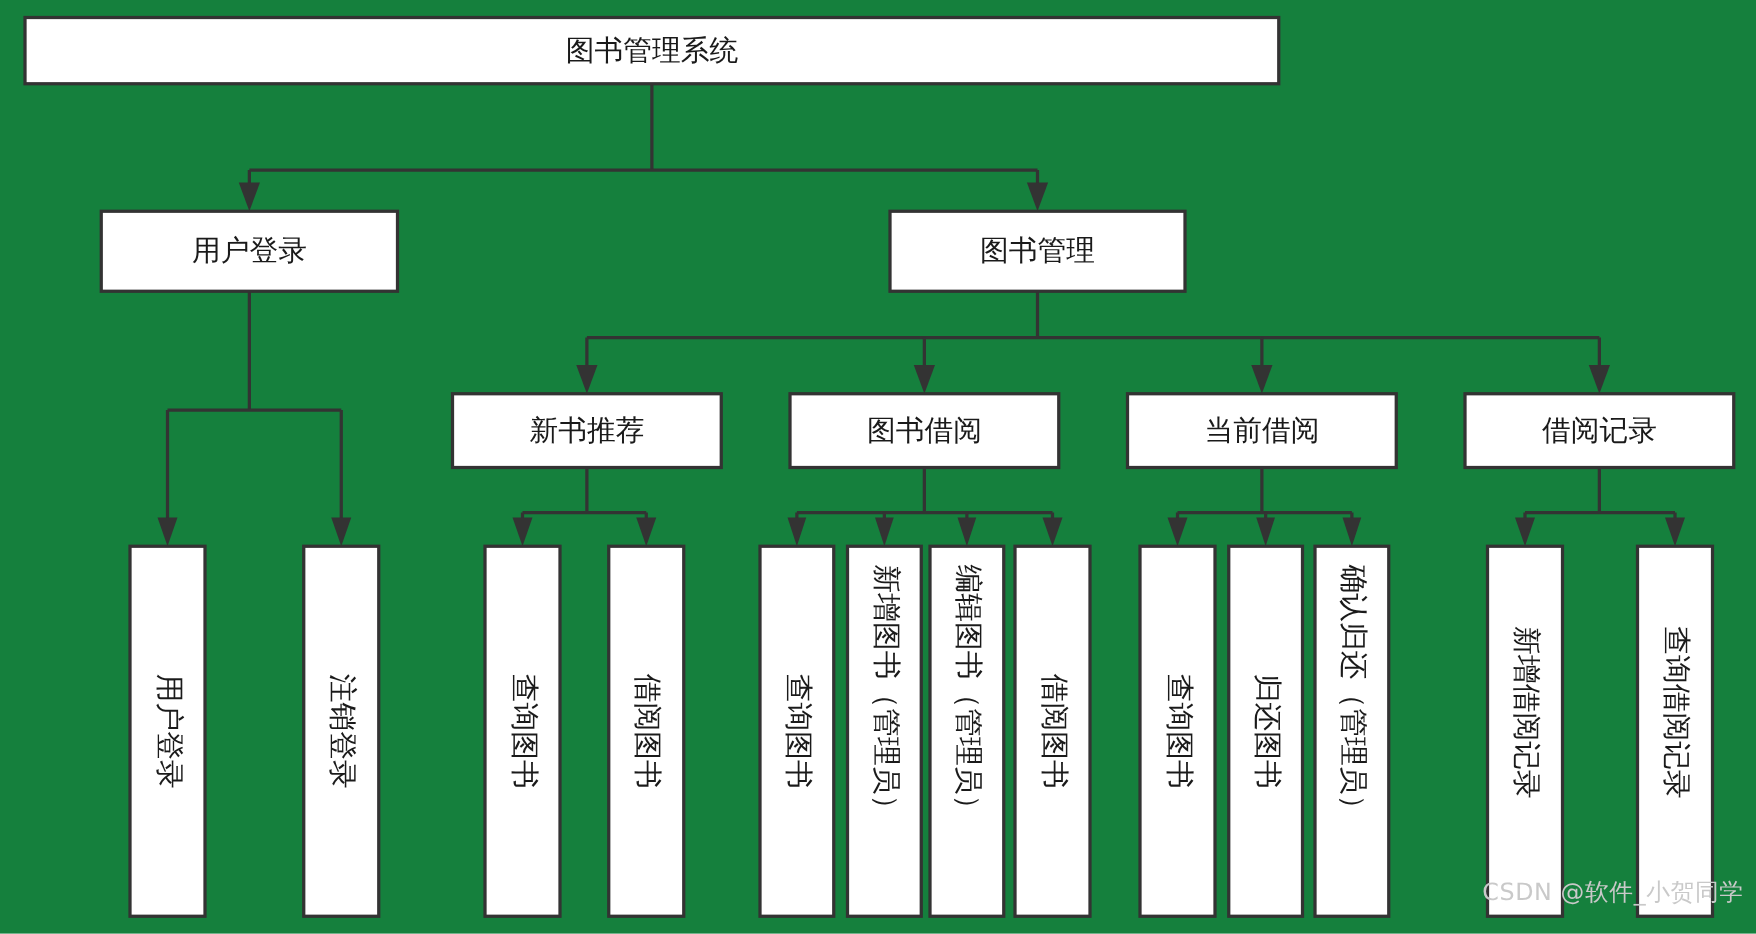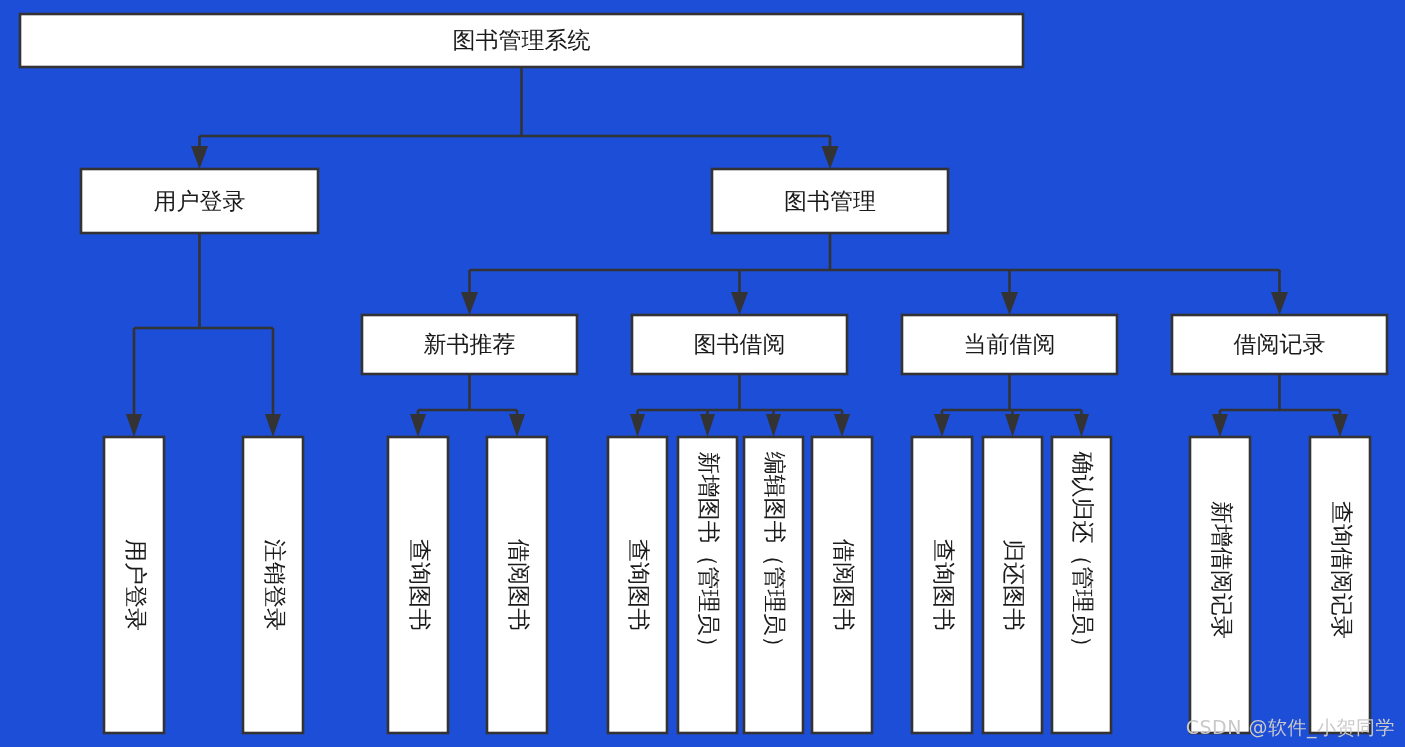--- a/index.html
+++ b/index.html
@@ -7,21 +7,21 @@
     padding: 0;
     background: #ffffff;
   }
   body {
     font-family: "DejaVu Sans", "Liberation Sans", sans-serif;
   }
   #canvas {
     position: relative;
     width: 1405px;
     height: 747px;
-    background: #1d4ed8;
+    background: #15803d;
     overflow: hidden;
   }
   #diagram-svg {
     position: absolute;
     left: 0;
     top: 0;
     width: 1405px;
     height: 747px;
   }
   .node-rect {
@@ -49,21 +49,21 @@
     fill: none;
     stroke-linecap: butt;
   }
   .arrow-head {
     fill: #333333;
     stroke: none;
   }
   .watermark {
     position: absolute;
     right: 10px;
-    bottom: 6px;
+    bottom: 20px;
     color: #c9c9c9;
     font-size: 19px;
     font-family: "DejaVu Sans", "Liberation Sans", sans-serif;
     letter-spacing: 0.5px;
     white-space: nowrap;
     user-select: none;
   }
 </style>
 </head>
 <body>

